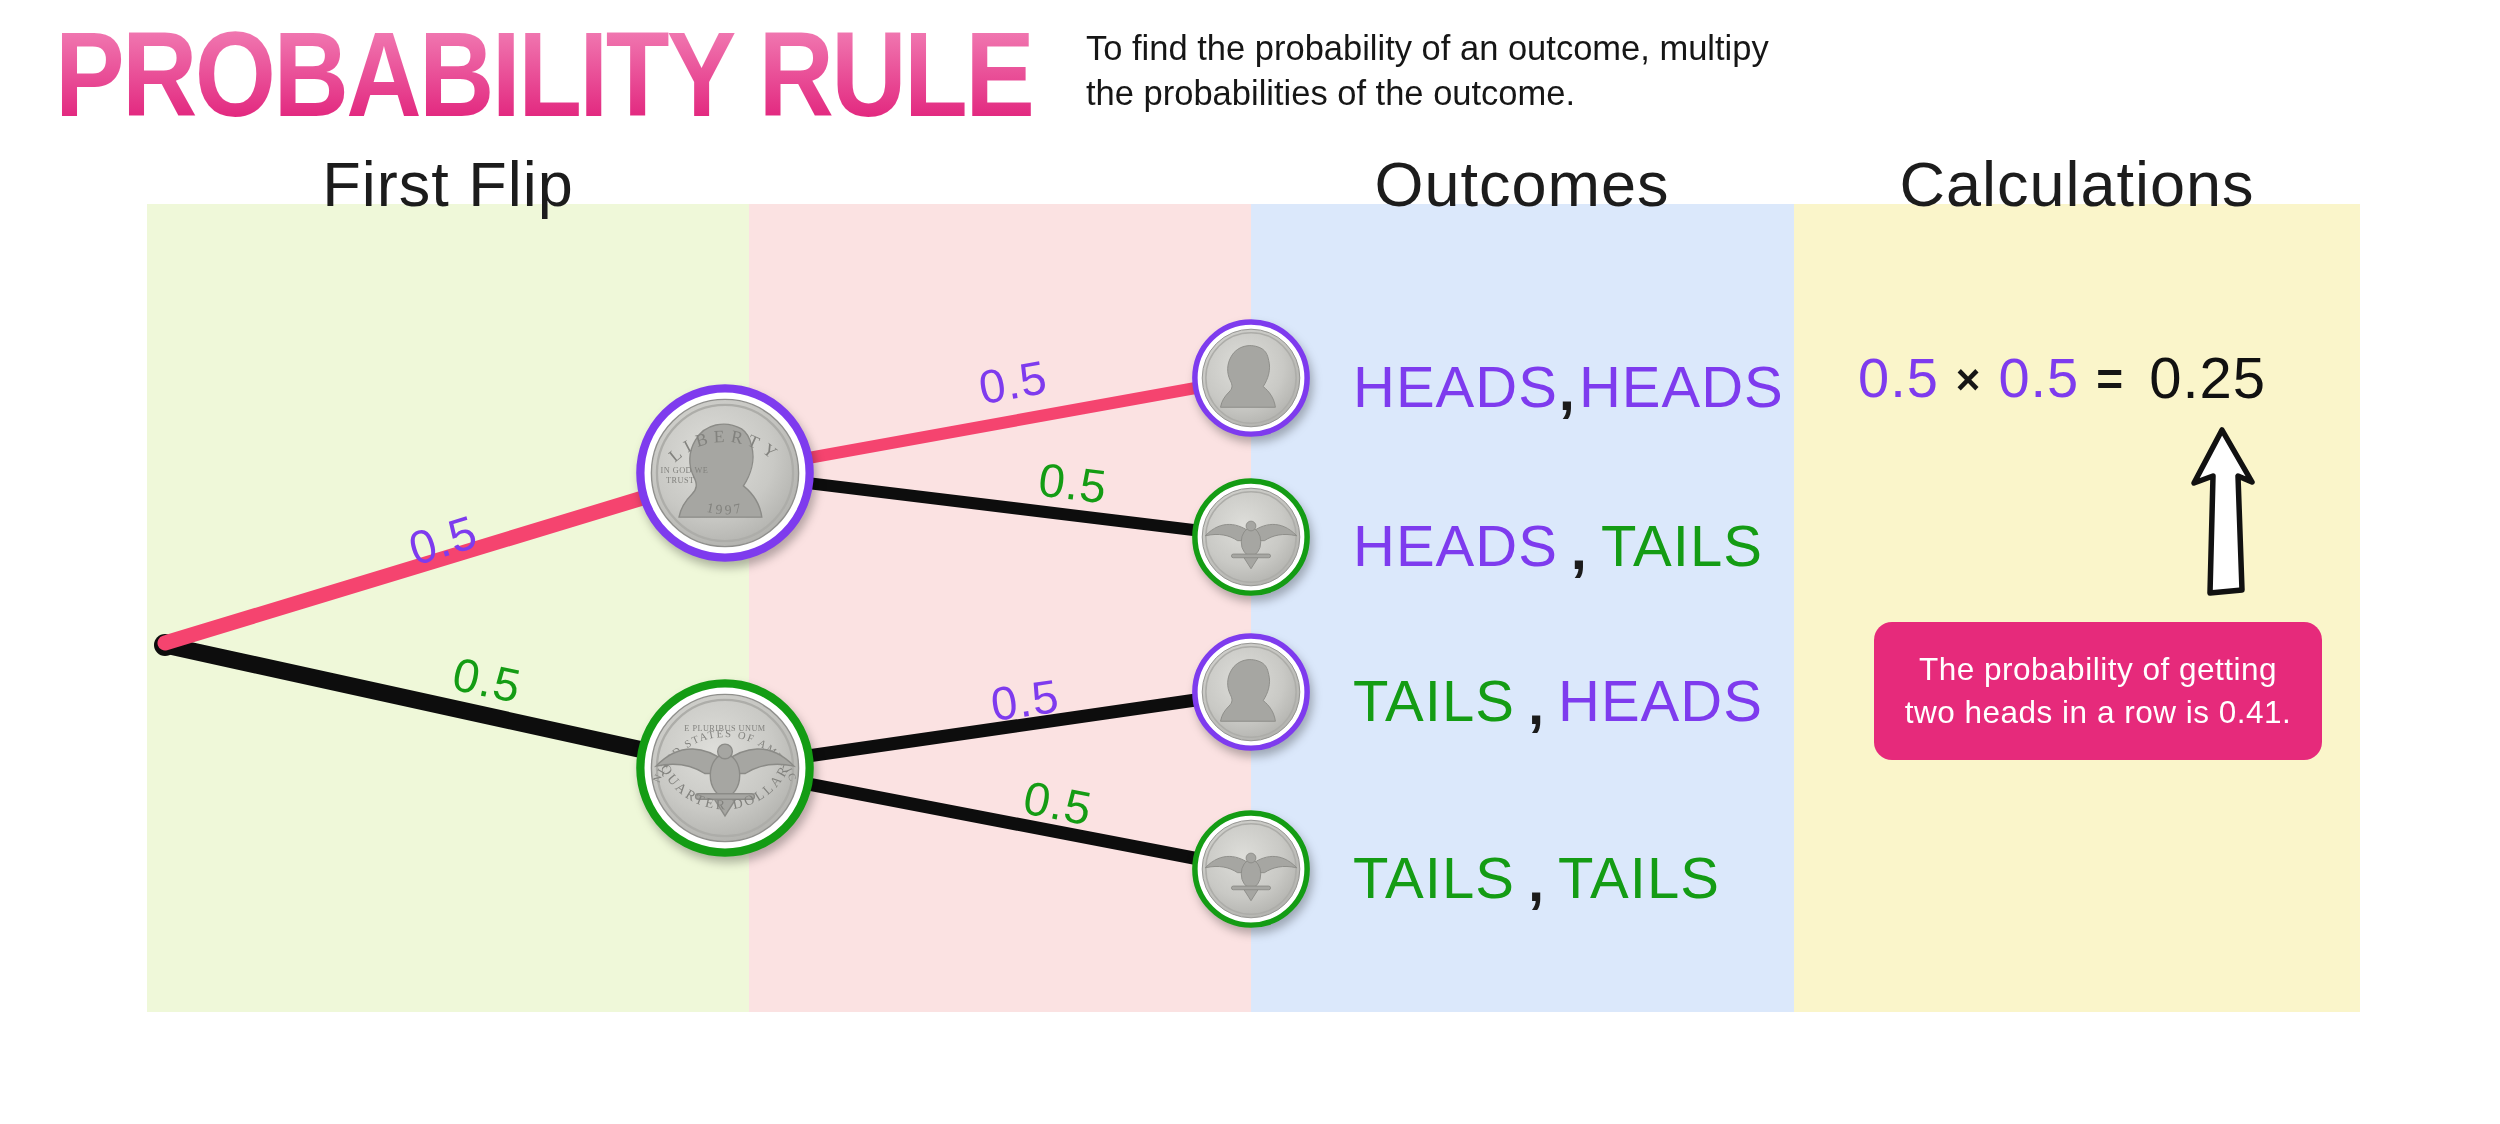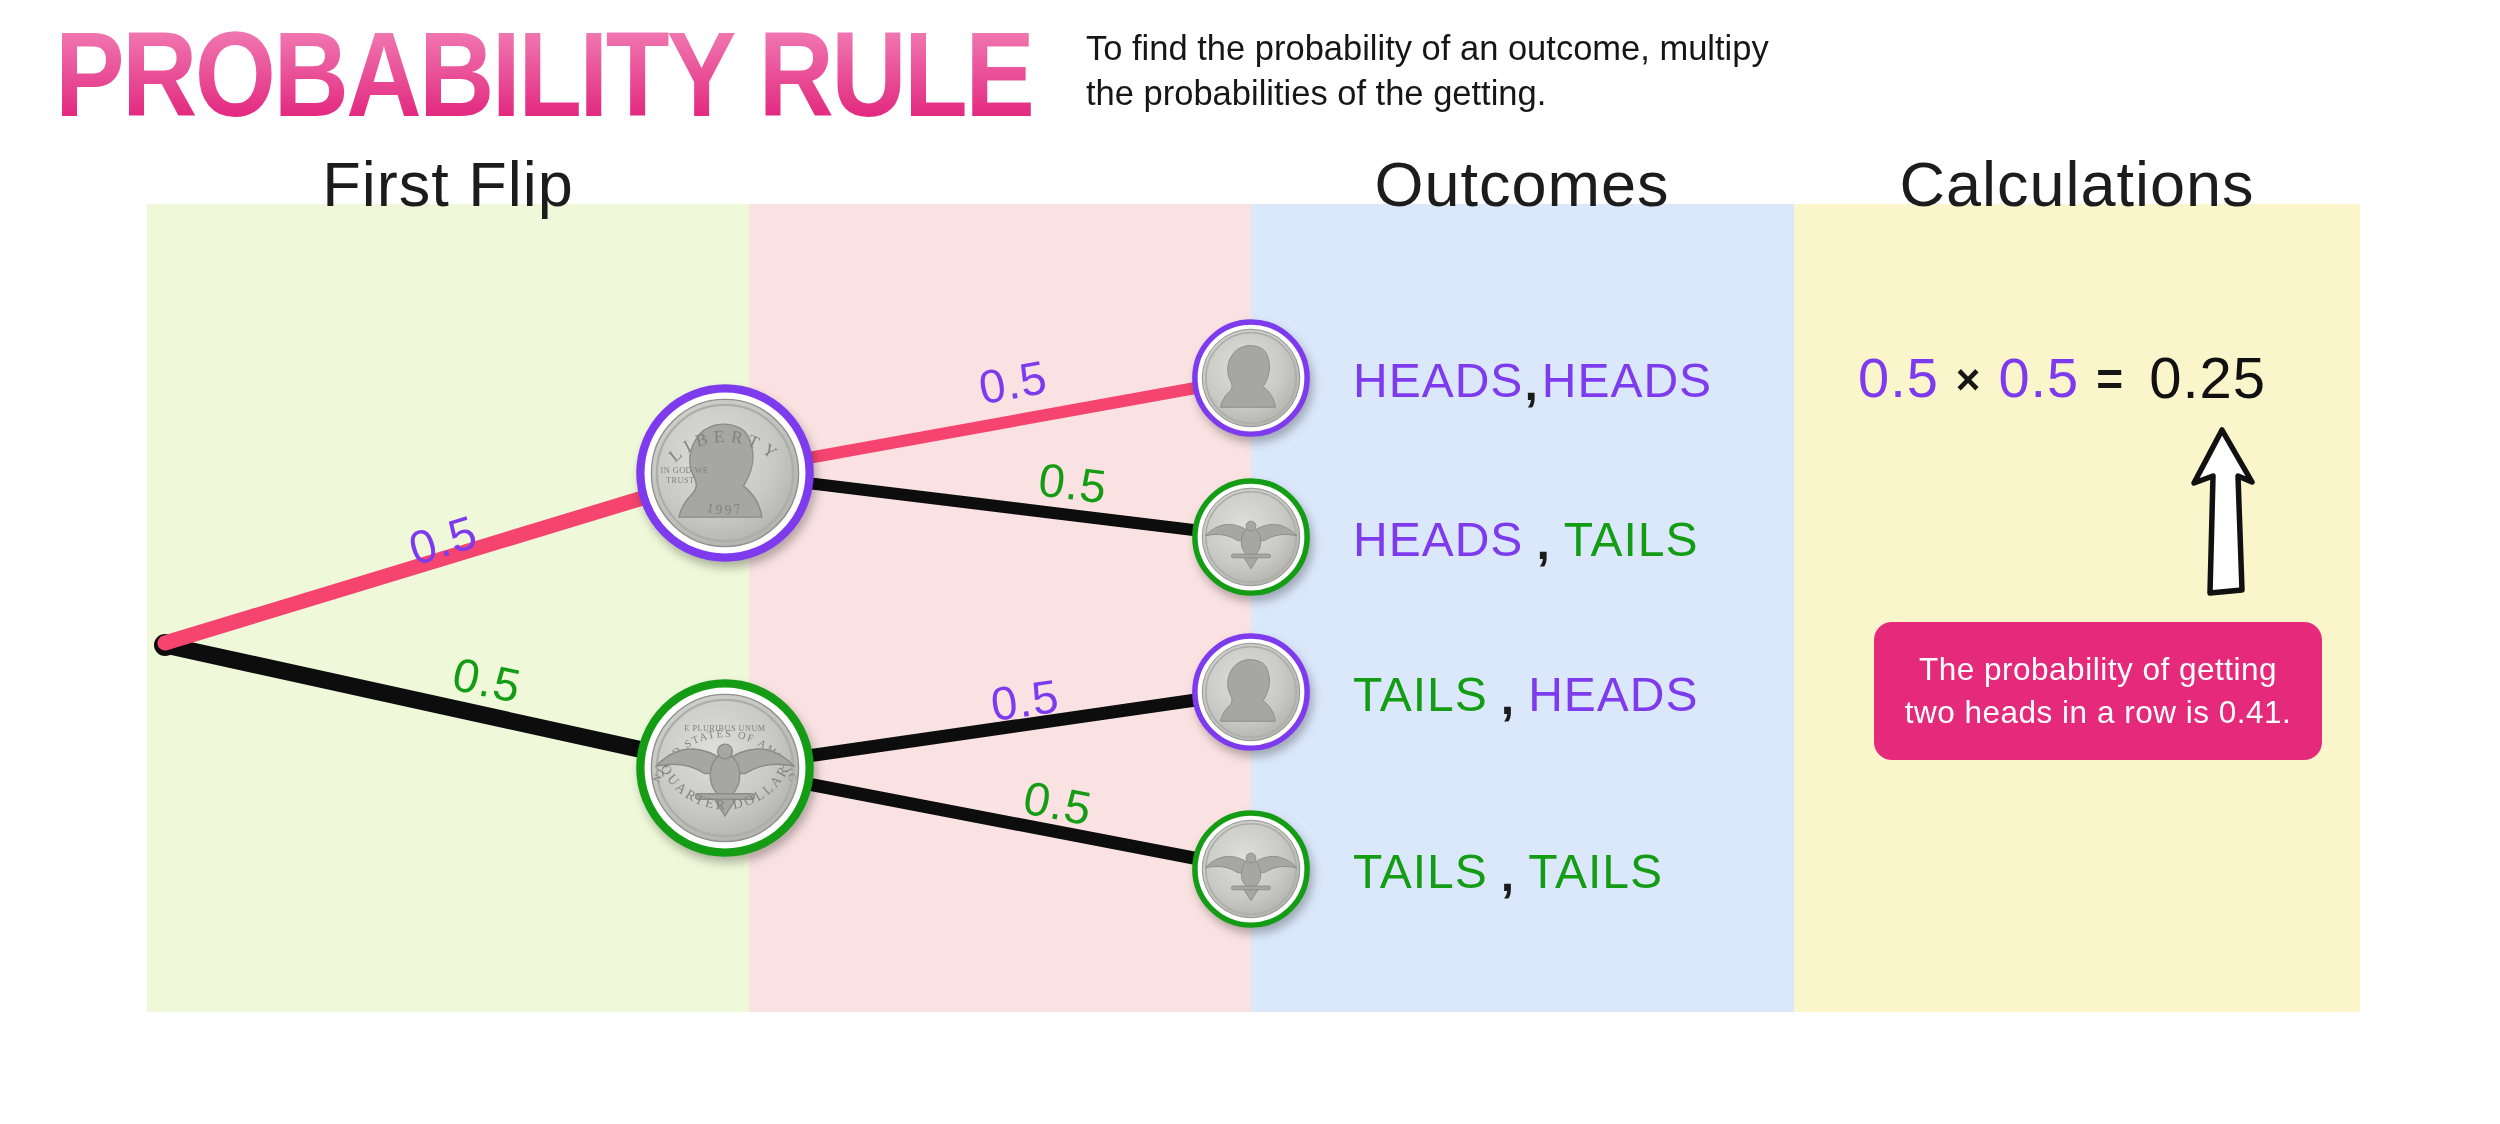--- a/index.html
+++ b/index.html
@@ -56,21 +56,21 @@
   .c-purple{color:var(--purple);}
   .c-green {color:var(--green);}
   .bl1{left:443px; top:540px; transform:translate(-50%,-50%) rotate(-17deg);}
   .bl2{left:487px; top:680px; transform:translate(-50%,-50%) rotate(12deg);}
   .bl3{left:1013px;top:382px; transform:translate(-50%,-50%) rotate(-10deg);}
   .bl4{left:1073px;top:483px; transform:translate(-50%,-50%) rotate(7deg);}
   .bl5{left:1025px;top:700px; transform:translate(-50%,-50%) rotate(-8deg);}
   .bl6{left:1058px;top:803px; transform:translate(-50%,-50%) rotate(11deg);}
   
   .outrow{
-    position:absolute;left:1353px;z-index:3;font-size:48px;font-weight:500;
+    position:absolute;left:1353px;z-index:3;font-size:58px;font-weight:500;
     letter-spacing:1px;white-space:nowrap;display:flex;align-items:center;
   }
   .outrow .comma{color:#1b1b1b;font-weight:bold;margin:6px 13px 0 13px;}
   .outrow .comma.tight{margin:6px 3px 0 1px;}
   .or1{top:350px;} .or2{top:509px;} .or3{top:664px;} .or4{top:841px;}
   
   .equation{
     position:absolute;left:1858px;top:344px;z-index:3;display:flex;align-items:center;
     gap:17px;font-size:56px;font-weight:500;letter-spacing:1px;color:#161616;
   }
@@ -116,21 +116,21 @@
         <circle class="coin-relief" cx="100" cy="82" r="8"></circle>
         <path class="coin-relief" d="M86,130 L100,152 L114,130 Z"></path>
         <rect class="coin-relief" x="68" y="128" width="64" height="6" rx="3"></rect>
       </symbol>
     </defs>
   </svg>
 
   <div class="title">PROBABILITY RULE</div>
   <div class="subtitle">
     <div>To find the probability of an outcome, multipy</div>
-    <div>the probabilities of the getting.</div>
+    <div>the probabilities of the outcome.</div>
   </div>
 
   <div class="band band-first"></div>
   <div class="band band-second"></div>
   <div class="band band-outcomes"></div>
   <div class="band band-calc"></div>
 
   <div class="col-header h1">First Flip</div>
   <div class="col-header h3">Outcomes</div>
   <div class="col-header h4">Calculations</div>

